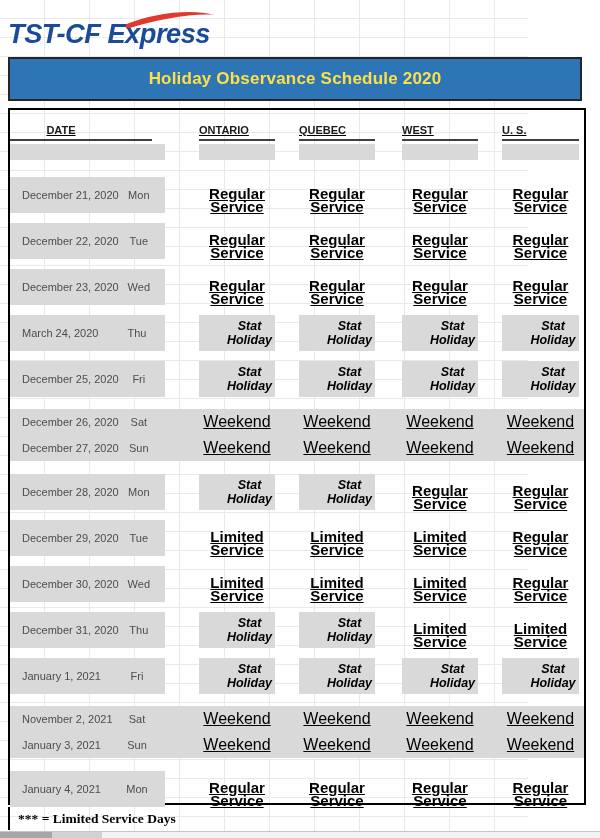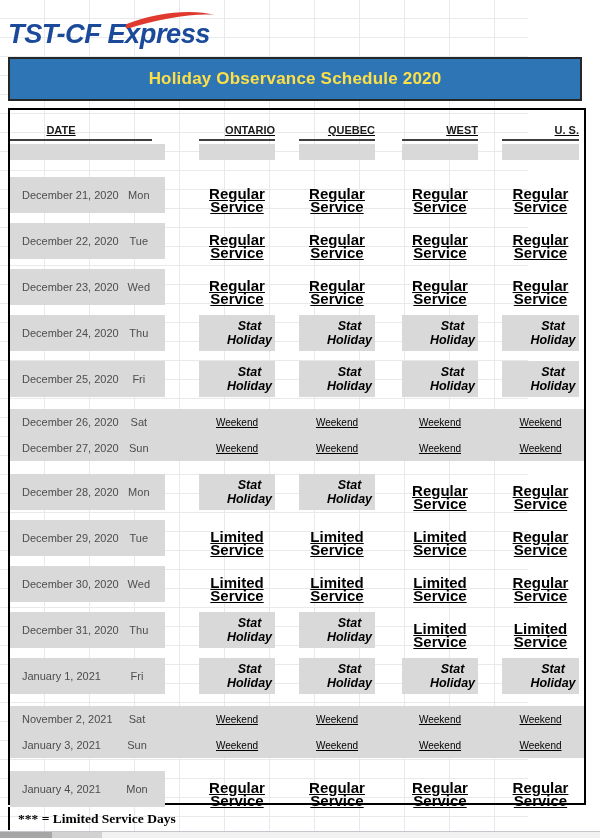--- a/index.html
+++ b/index.html
@@ -29,40 +29,40 @@
     position:absolute;left:8px;top:108px;width:578px;height:697px;
     border:2px solid #000;box-sizing:border-box;padding-top:4px;
   }
   .grid{display:grid;grid-template-columns:155px 34px 76px 24px 76px 27px 76px 24px 77px;}
   .head-row{margin-top:2px;height:25px;align-items:end;text-decoration:underline;}
   .h-date{
     align-self:end;width:142px;box-sizing:border-box;padding-right:40px;padding-bottom:3px;
     border-bottom:2px solid #3f3f3f;text-align:center;font-weight:bold;font-size:11px;color:#1a1a1a;
   }
   .h-col{
-    align-self:end;border-bottom:2px solid #3f3f3f;text-align:right;
+    align-self:end;border-bottom:2px solid #3f3f3f;text-align:left;
     font-weight:bold;font-size:11px;color:#1a1a1a;padding-bottom:3px;
   }
   .band-row{margin-top:3px;height:16px;}
   .band{background:#D9D9D9;}
   
   .t-row{margin-top:10px;height:36px;}
   .t-row:first-child{margin-top:17px;}
   .t-row.wk{height:26px;margin-top:0;background:#D9D9D9;}
   .t-row:not(.wk)+.t-row.wk{margin-top:12px;}
   .t-row.wk+.t-row:not(.wk){margin-top:13px;}
   .date-cell{grid-column:1;display:flex;align-items:center;font-size:11px;color:#4d4d4d;}
   .t-row:not(.wk) .date-cell{background:#D9D9D9;}
   .date-text{flex:1;padding-left:12px;white-space:nowrap;}
   .day-text{width:44px;text-align:center;margin-right:6px;}
   .cell{display:flex;align-items:center;justify-content:center;text-align:center;color:#000;}
   .cell.svc{font-weight:bold;font-size:15px;line-height:13px;align-items:flex-end;}
   .cell.svc .lbl{text-decoration:underline;}
   .cell.stat{background:#D9D9D9;font-weight:bold;font-style:italic;font-size:12.5px;padding-left:25px;}
-  .cell.wkd{font-size:10px;}
+  .cell.wkd{font-size:16px;}
   .cell.wkd .lbl{text-decoration:underline;}
   
   .footer{
     position:absolute;left:8px;top:807px;width:578px;height:23px;
     border-left:2px solid #000;display:flex;align-items:center;
     font-family:"Liberation Serif","DejaVu Serif",serif;
     font-weight:bold;font-size:13.5px;color:#000;padding-left:8px;box-sizing:border-box;
   }
   .bottom-strip{
     position:absolute;left:0;top:831px;width:600px;height:7px;
@@ -176,21 +176,21 @@
           <div class="cell svc">
             <span class="lbl">Regular Service</span>
           </div>
           <div class="gap"></div>
           <div class="cell svc">
             <span class="lbl">Regular Service</span>
           </div>
         </div>
         <div class="t-row grid">
           <div class="date-cell">
-            <span class="date-text">December 24, 2020</span>
+            <span class="date-text">March 24, 2020</span>
             <span class="day-text">Thu</span>
           </div>
           <div class="gap"></div>
           <div class="cell stat">
             <span class="lbl">Stat Holiday</span>
           </div>
           <div class="gap"></div>
           <div class="cell stat">
             <span class="lbl">Stat Holiday</span>
           </div>

